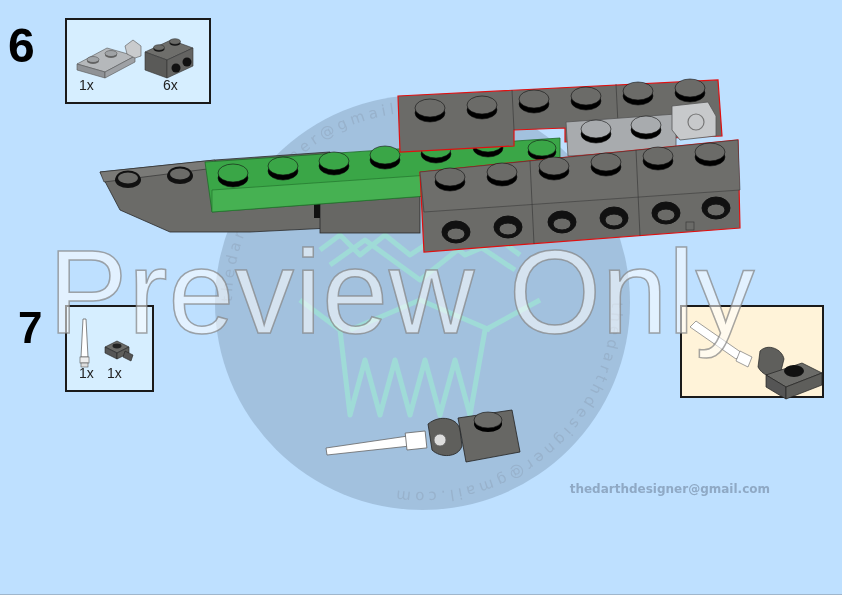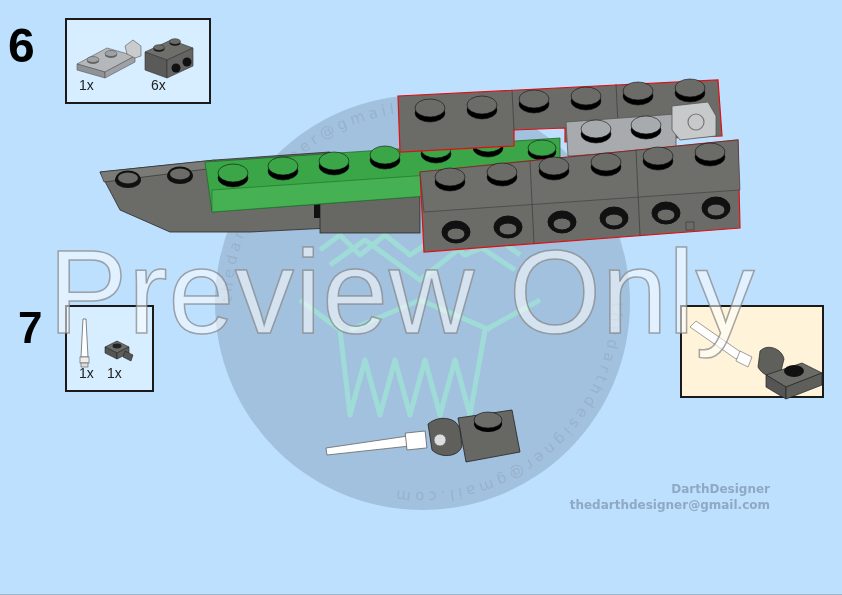--- a/index.html
+++ b/index.html
@@ -61,21 +61,21 @@
         <polygon points="0,20 22,28 22,46 0,38" fill="#5a5a58" stroke="#333" stroke-width="0.6"></polygon>
         <polygon points="22,28 48,16 48,34 22,46" fill="#646462" stroke="#333" stroke-width="0.6"></polygon>
         <ellipse cx="14" cy="17" rx="5.5" ry="2.8" fill="#111"></ellipse>
           <ellipse cx="14" cy="15.5" rx="5.5" ry="2.8" fill="#6a6a67" stroke="#222" stroke-width="0.5"></ellipse>
         <ellipse cx="30" cy="11" rx="5.5" ry="2.8" fill="#111"></ellipse>
           <ellipse cx="30" cy="9.5" rx="5.5" ry="2.8" fill="#6a6a67" stroke="#222" stroke-width="0.5"></ellipse>
         <circle cx="31" cy="36" r="4.5" fill="#111"></circle>
           <circle cx="42" cy="30" r="4.5" fill="#111"></circle>
       </g>
     </svg>
-    <div class="qty" style="left:76px;top:57px;padding-left:8px;">6x</div>
+    <div class="qty" style="left:88px;top:57px;padding-left:8px;">6x</div>
   </div>
 
   <svg width="842" height="595">
 
     <path d="M100,172 L215,160 L330,152 L330,228 L250,232 L170,232 L120,210 Z" fill="#6b6b68" stroke="#2a2a2a" stroke-width="0.8"></path>
     <path d="M100,172 L215,160 L215,168 L104,182 Z" fill="#7a7a77" stroke="#2a2a2a" stroke-width="0.6"></path>
     <g>
       <ellipse cx="128" cy="180" rx="13" ry="8" fill="#111"></ellipse>
         <ellipse cx="128" cy="178" rx="11" ry="6.5" fill="#6b6b68" stroke="#111" stroke-width="2"></ellipse>
       <ellipse cx="180" cy="176" rx="13" ry="8" fill="#111"></ellipse>
@@ -205,16 +205,15 @@
       <polygon points="84,68 120,56 140,66 104,80" fill="#6b6b68" stroke="#222" stroke-width="0.7"></polygon>
       <polygon points="84,68 104,80 104,92 84,80" fill="#555" stroke="#222" stroke-width="0.7"></polygon>
       <polygon points="104,80 140,66 140,78 104,92" fill="#5e5e5b" stroke="#222" stroke-width="0.7"></polygon>
       <ellipse cx="112" cy="64" rx="10" ry="6" fill="#111"></ellipse>
     </svg>
   </div>
 
   <div class="preview">Preview Only</div>
 
   <div class="credit" style="top:481px;">
-    <div>DarthDesigner</div>
     <div>thedarthdesigner@gmail.com</div>
   </div>
 </div>
 
 </body></html>

